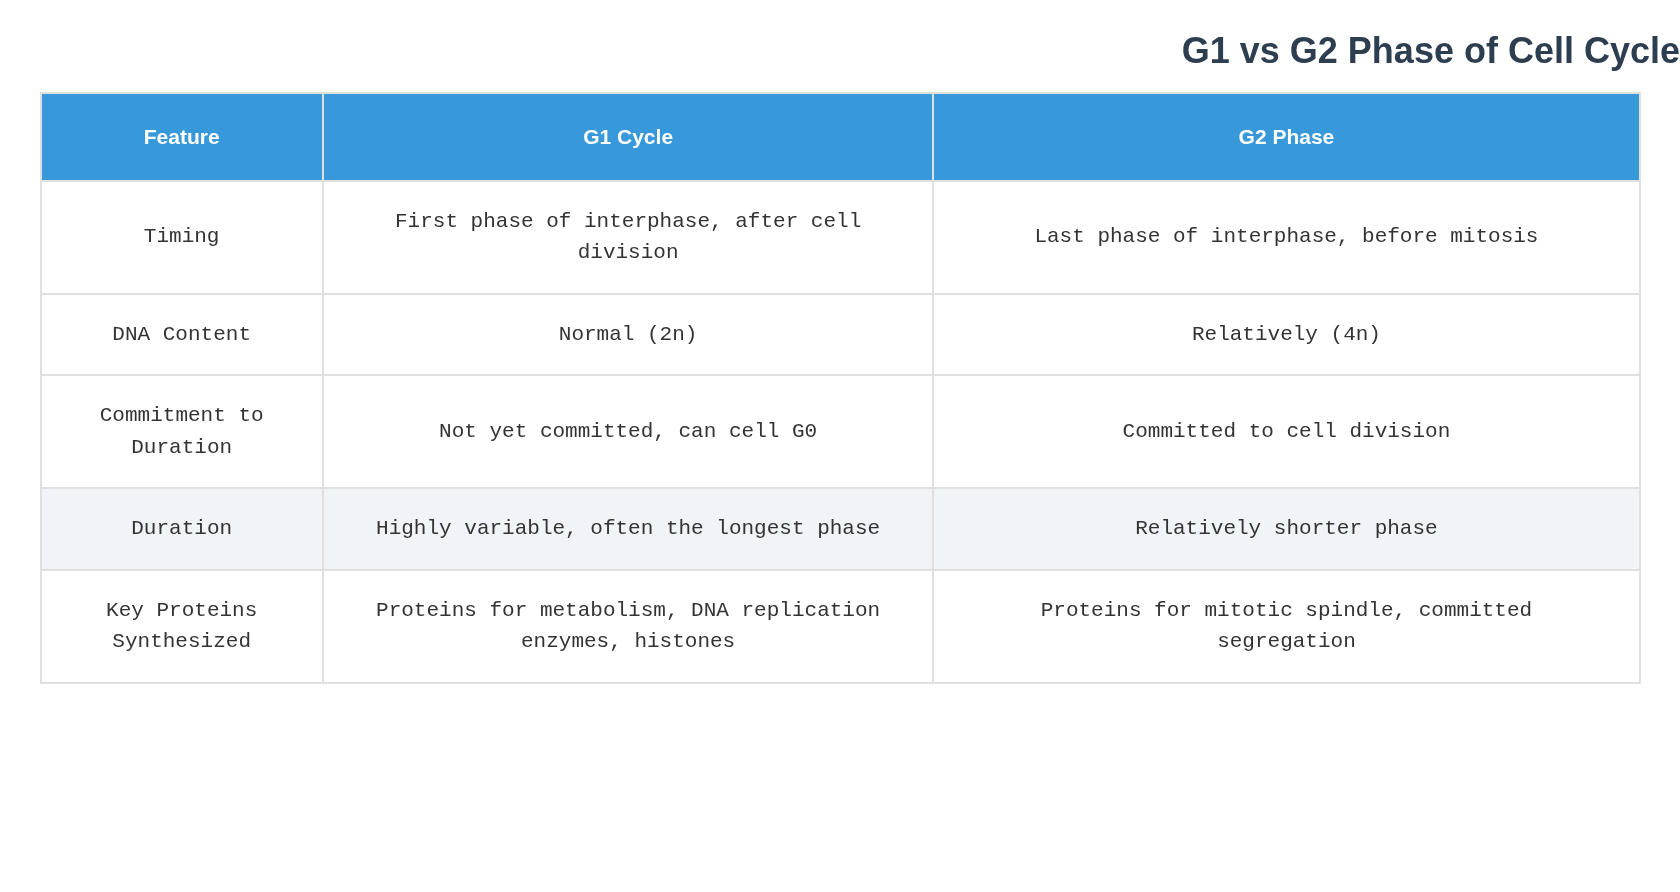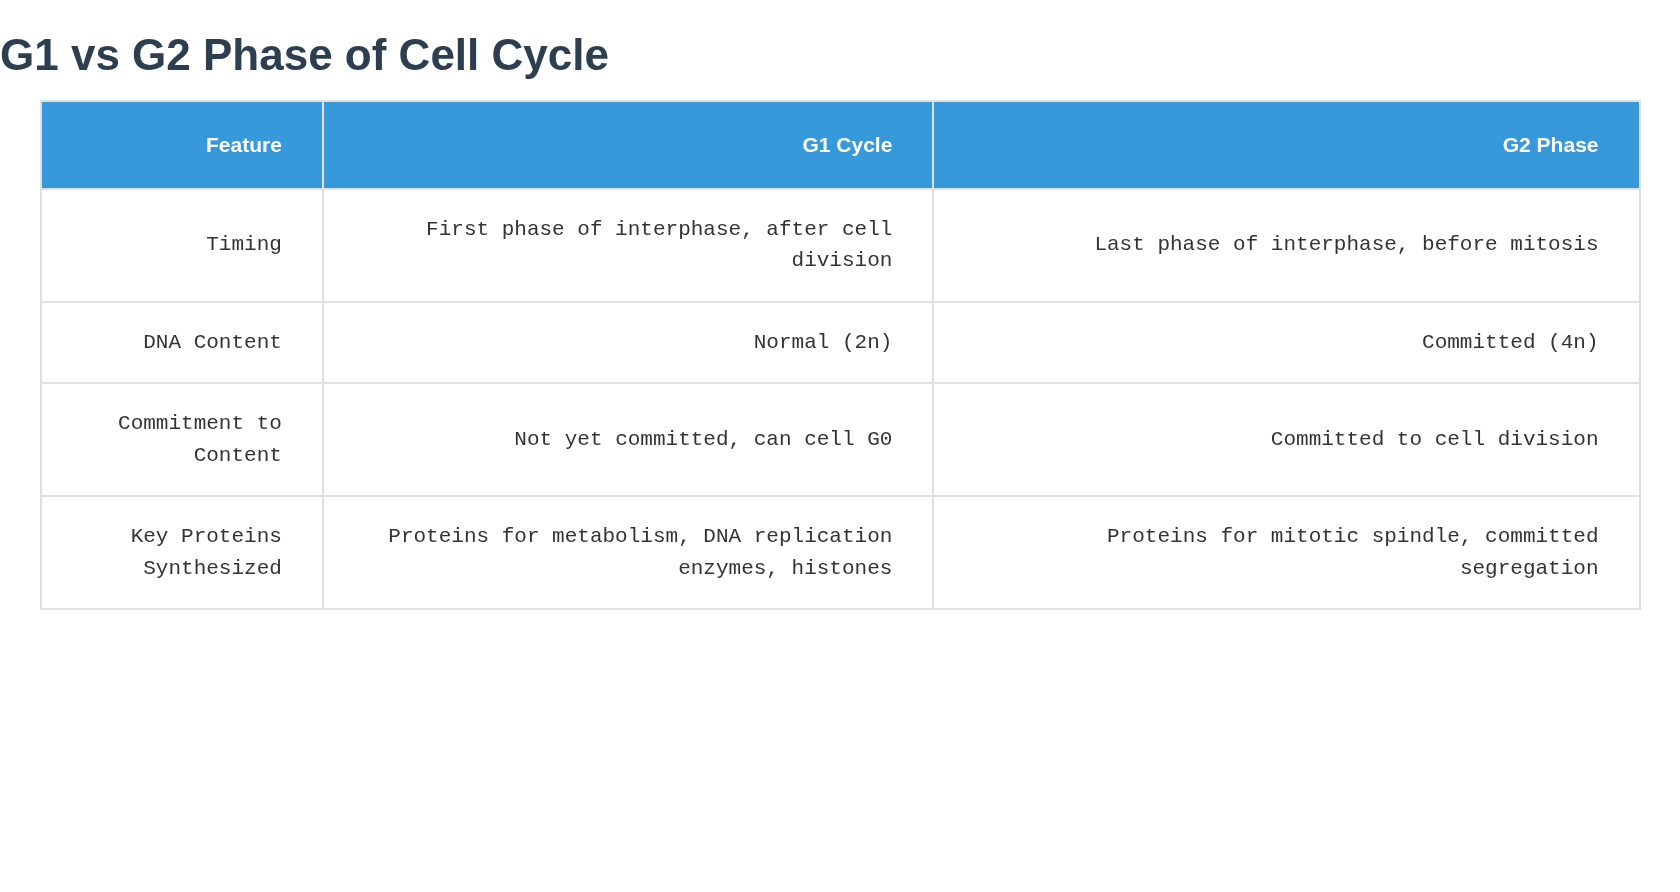--- a/index.html
+++ b/index.html
@@ -19,39 +19,39 @@
     background: var(--page-bg);
   }
   .page {
     width: 1680px;
     height: 892px;
     background: var(--page-bg);
     overflow: hidden;
   }
   .page-title {
     margin: 30px 0 20px 0;
-    text-align: left;
-    font-size: 44px;
+    text-align: right;
+    font-size: 36px;
     font-weight: 700;
     color: var(--title-text);
     letter-spacing: 0px;
   }
   table.compare {
     width: 1601px;
     margin: 0 auto;
     border-collapse: separate;
     border-spacing: 2px;
     background: var(--grid);
     table-layout: fixed;
   }
   col.c-feature { width: 17.6%; }
   col.c-g1      { width: 38.2%; }
   col.c-g2      { width: 44.2%; }
   th, td {
-    text-align: right;
+    text-align: center;
     vertical-align: middle;
     padding: 24px 40px;
     font-size: 21px;
     line-height: 1.5;
   }
   thead th {
     background: var(--header-bg);
     color: var(--header-text);
     font-weight: 700;
     padding-top: 27px;
@@ -89,26 +89,31 @@
     </thead>
     <tbody>
         <tr>
     <td>Timing</td>
     <td>First phase of interphase, after cell division</td>
     <td>Last phase of interphase, before mitosis</td>
   </tr>
         <tr>
     <td>DNA Content</td>
     <td>Normal (2n)</td>
-    <td>Committed (4n)</td>
+    <td>Relatively (4n)</td>
   </tr>
         <tr>
-    <td>Commitment to Content</td>
+    <td>Commitment to Duration</td>
     <td>Not yet committed, can cell G0</td>
     <td>Committed to cell division</td>
+  </tr>
+        <tr class="alt">
+    <td>Duration</td>
+    <td>Highly variable, often the longest phase</td>
+    <td>Relatively shorter phase</td>
   </tr>
         <tr>
     <td>Key Proteins Synthesized</td>
     <td>Proteins for metabolism, DNA replication enzymes, histones</td>
     <td>Proteins for mitotic spindle, committed segregation</td>
   </tr>
       </tbody>
   </table>
 
 </div>

